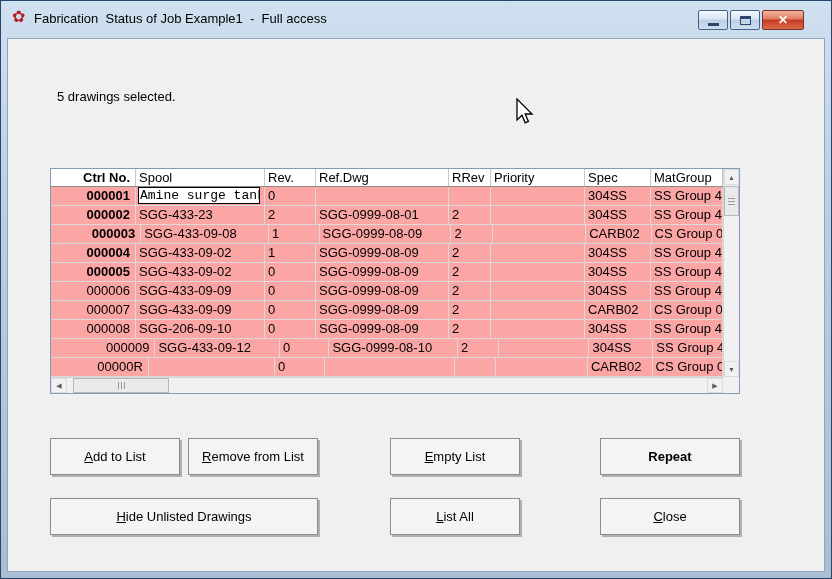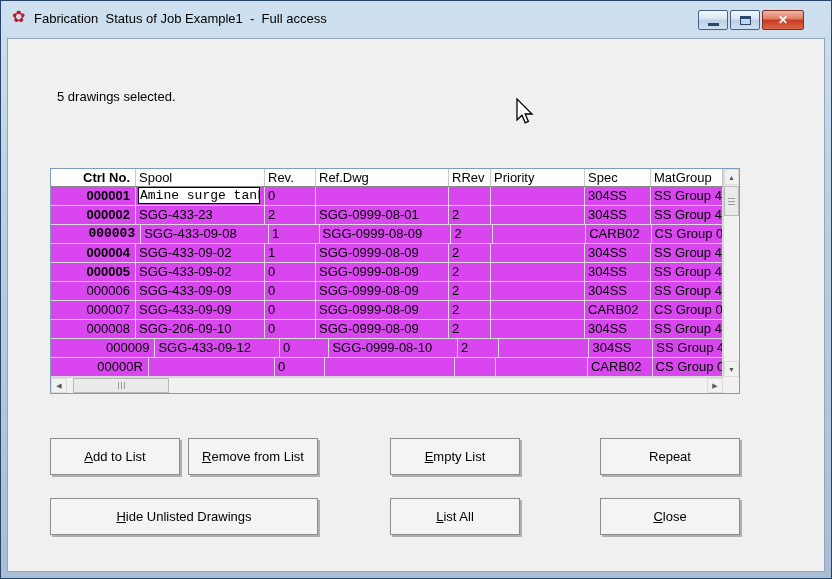--- a/index.html
+++ b/index.html
@@ -27,21 +27,21 @@
 
   
   .client{position:absolute;left:7px;top:38px;width:818px;height:534px;box-sizing:border-box;
     background:#f0f0f0;border:1px solid #91a7c0;}
   .menubar{position:absolute;left:1px;top:2px;height:24px;display:flex;align-items:center;padding-left:8px;}
   .menu-item{padding:3px 9px;font-size:13px;color:#000;cursor:default;}
   .status{position:absolute;left:49px;top:50px;font-size:13px;color:#000;}
 
   
   .table-wrap{position:absolute;left:42px;top:129px;width:690px;height:226px;box-sizing:border-box;
-    background:#d946ef;border:1px solid #7f9db9;}
+    background:#fca5a5;border:1px solid #7f9db9;}
   .grid{position:absolute;left:0;top:0;right:16px;bottom:16px;overflow:hidden;}
   .hrow{display:flex;height:18px;background:#fff;border-bottom:1px solid #8a8a8a;box-sizing:border-box;}
   .hcell{box-sizing:border-box;padding:1px 3px 0;border-right:1px solid #c9c9c9;font-size:13px;
     white-space:nowrap;overflow:hidden;line-height:16px;}
   .hcell.c0{font-weight:bold;text-align:right;padding-right:5px;}
   .grow{display:flex;height:19px;border-bottom:1px solid #dadada;box-sizing:border-box;}
   .gcell{box-sizing:border-box;padding:1px 3px 0;border-right:1px solid #dadada;font-size:13px;
     white-space:nowrap;overflow:hidden;line-height:16px;}
   .gcell.c0{text-align:right;padding-right:5px;}
   .gcell.c0.b{font-weight:bold;}
@@ -69,21 +69,21 @@
     justify-content:center;gap:2px;}
   .hthumb i{display:block;width:1px;height:7px;background:#9b9b9b;}
 
   
   .btn{position:absolute;height:37px;box-sizing:border-box;background:#f4f4f4;
     border:1px solid #8c8c8c;box-shadow:2px 2px 0 #b0b0b0;font-size:13px;color:#000;
     display:flex;align-items:center;justify-content:center;cursor:default;}
   #btn-add{left:42px;top:399px;width:130px;}
   #btn-remove{left:180px;top:399px;width:130px;}
   #btn-empty{left:382px;top:399px;width:130px;}
-  #btn-repeat{left:592px;top:399px;width:140px;}
+  #btn-repeat{left:592px;top:399px;width:140px;font-weight:bold;}
   #btn-hide{left:42px;top:459px;width:268px;}
   #btn-listall{left:382px;top:459px;width:130px;}
   #btn-close{left:592px;top:459px;width:140px;}
 
   .cursor{position:absolute;left:516px;top:98px;z-index:50;pointer-events:none;}
 </style>
 </head>
 <body>
 
 <div class="outer"></div>
@@ -138,21 +138,21 @@
             <div class="gcell c0 b" style="width: 85px;">000002</div>
             <div class="gcell c1" style="width: 129px;">SGG-433-23</div>
             <div class="gcell c2" style="width: 51px;">2</div>
             <div class="gcell c3" style="width: 133px;">SGG-0999-08-01</div>
             <div class="gcell c4" style="width: 42px;">2</div>
             <div class="gcell c5" style="width: 94px;"></div>
             <div class="gcell c6" style="width: 66px;">304SS</div>
             <div class="gcell c7" style="width: 72px;">SS Group 4</div>
           </div>
           <div class="grow">
-            <div class="gcell c0 b" style="width: 91px; font-family: Liberation Mono, monospace;">000003</div>
+            <div class="gcell c0 b" style="width: 91px;">000003</div>
             <div class="gcell c1" style="width: 129px;">SGG-433-09-08</div>
             <div class="gcell c2" style="width: 51px;">1</div>
             <div class="gcell c3" style="width: 133px;">SGG-0999-08-09</div>
             <div class="gcell c4" style="width: 42px;">2</div>
             <div class="gcell c5" style="width: 94px;"></div>
             <div class="gcell c6" style="width: 66px;">CARB02</div>
             <div class="gcell c7" style="width: 72px;">CS Group 0</div>
           </div>
           <div class="grow">
             <div class="gcell c0 b" style="width: 85px;">000004</div>

